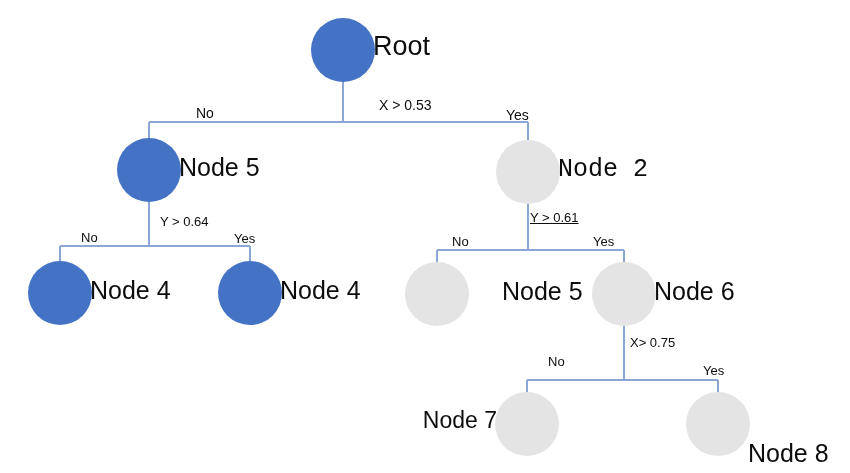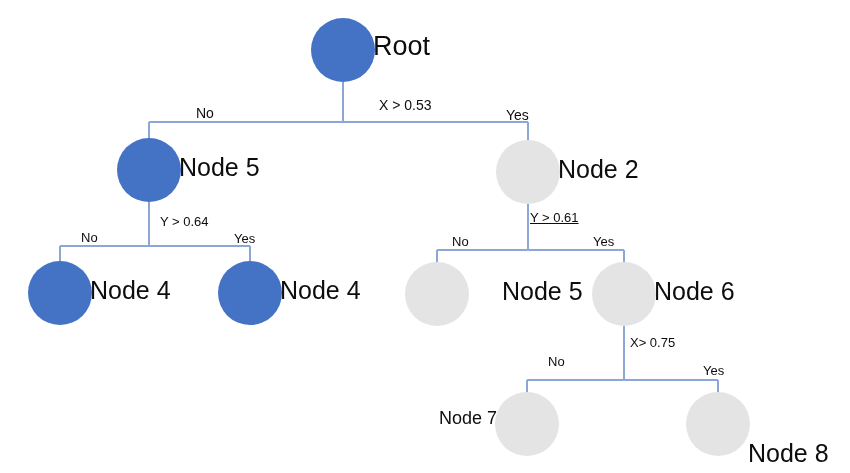--- a/index.html
+++ b/index.html
@@ -80,26 +80,26 @@
       <div class="node-circle" style="left: 28px; top: 261px; width: 64px; height: 64px; background: rgb(68, 114, 196);"></div>
       <div class="node-circle" style="left: 218px; top: 261px; width: 64px; height: 64px; background: rgb(68, 114, 196);"></div>
       <div class="node-circle" style="left: 405px; top: 262px; width: 64px; height: 64px; background: rgb(228, 228, 228);"></div>
       <div class="node-circle" style="left: 592px; top: 262px; width: 64px; height: 64px; background: rgb(228, 228, 228);"></div>
       <div class="node-circle" style="left: 495px; top: 392px; width: 64px; height: 64px; background: rgb(228, 228, 228);"></div>
       <div class="node-circle" style="left: 686px; top: 392px; width: 64px; height: 64px; background: rgb(228, 228, 228);"></div>
     </div>
   <div id="labels-layer">
       <div class="node-label" style="font-size: 27px; top: 33.26px; left: 373px;">Root</div>
       <div class="node-label" style="font-size: 25px; top: 154.5px; left: 179px;">Node 5</div>
-      <div class="node-label" style="font-size: 25px; top: 156.5px; left: 558px;">Node 2</div>
+      <div class="node-label" style="font-size: 25px; top: 156.5px; left: 558px; font-family: Liberation Mono, monospace;">Node 2</div>
       <div class="node-label" style="font-size: 25px; top: 277.5px; left: 90px;">Node 4</div>
       <div class="node-label" style="font-size: 25px; top: 277.5px; left: 280px;">Node 4</div>
       <div class="node-label" style="font-size: 25px; top: 278.5px; left: 467px; margin-left: 35px;">Node 5</div>
       <div class="node-label" style="font-size: 25px; top: 278.5px; left: 654px;">Node 6</div>
-      <div class="node-label" style="font-size: 18px; top: 408.5px; right: 353px; text-align: center;">Node 7</div>
+      <div class="node-label" style="font-size: 23px; top: 408.5px; right: 353px; text-align: center;">Node 7</div>
       <div class="node-label" style="font-size: 25px; top: 408.5px; left: 748px; margin-top: 32px;">Node 8</div>
       <div class="edge-label" style="left: 196px; top: 106px; font-size: 14px;">No</div>
       <div class="edge-label" style="left: 506px; top: 108px; font-size: 14px;">Yes</div>
       <div class="edge-label" style="left: 81px; top: 231px; font-size: 13px;">No</div>
       <div class="edge-label" style="left: 234px; top: 232px; font-size: 13px;">Yes</div>
       <div class="edge-label" style="left: 452px; top: 235px; font-size: 13px;">No</div>
       <div class="edge-label" style="left: 593px; top: 235px; font-size: 13px;">Yes</div>
       <div class="edge-label" style="left: 548px; top: 355px; font-size: 13px;">No</div>
       <div class="edge-label" style="left: 703px; top: 364px; font-size: 13px;">Yes</div>
       <div class="cond-label" style="left: 379px; top: 98px; font-size: 14px;">X &gt; 0.53</div>

